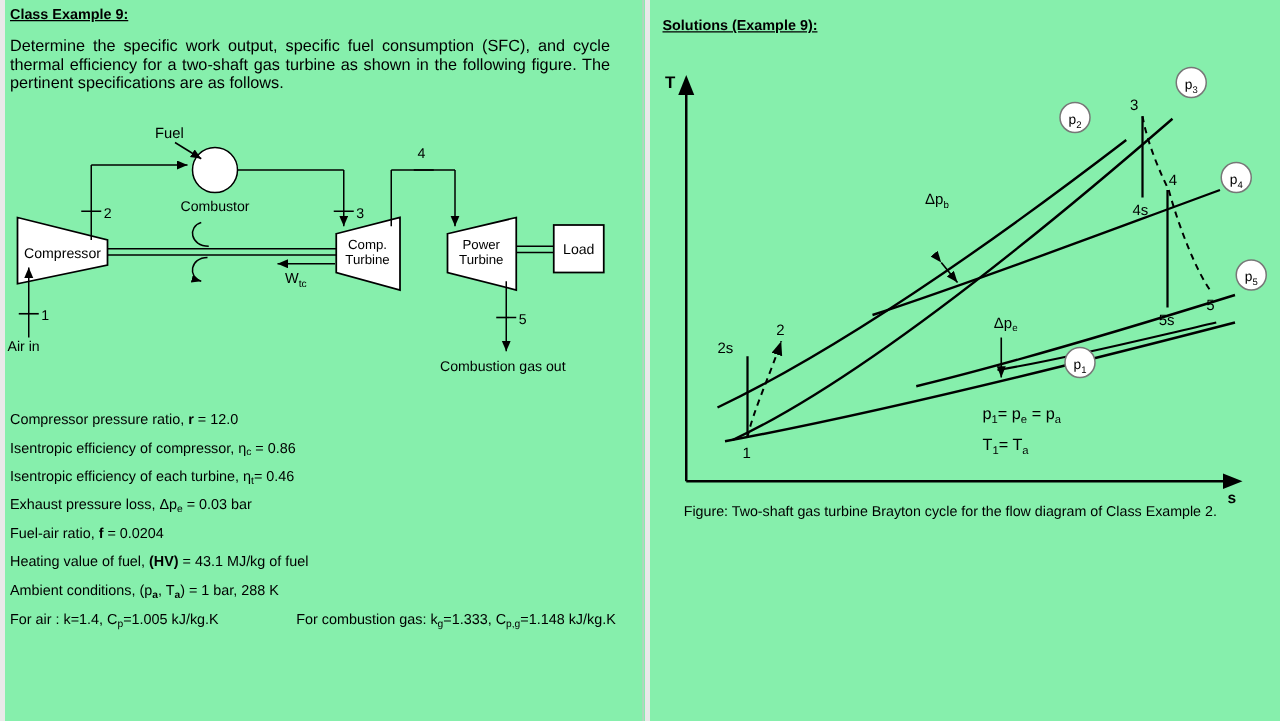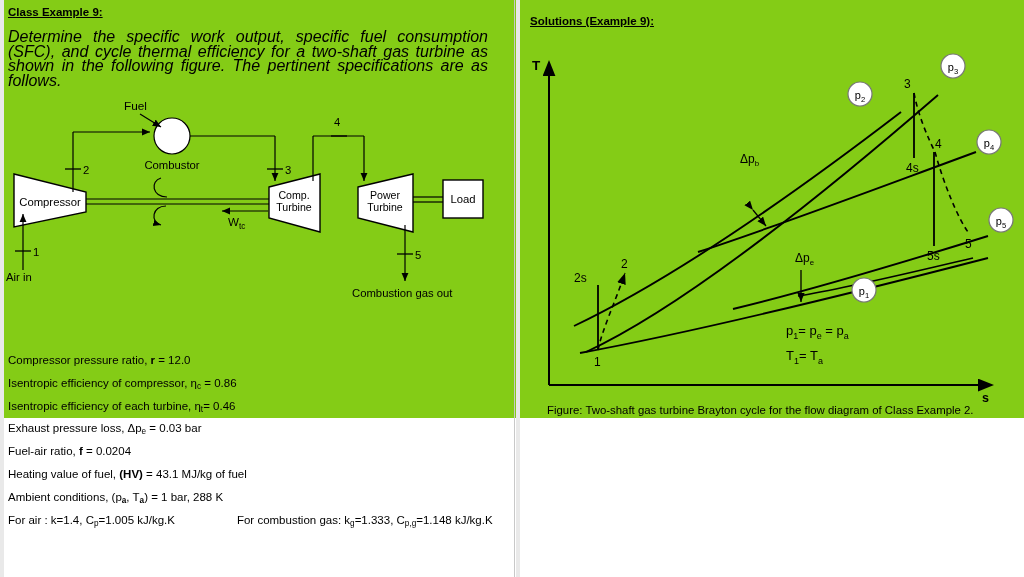--- a/index.html
+++ b/index.html
@@ -9,22 +9,22 @@
   }
   body {
     width: 1024px; height: 577px;
     font-family: "Liberation Sans", sans-serif;
     color: #000000;
     overflow: hidden;
     position: relative;
   }
   #page {
     position: relative;
-    width: 1024px; height: 418px;
-    background: #84cc16;
+    width: 1024px; height: 577px;
+    background: #86efac;
   }
   .panel-divider {
     position: absolute;
     left: 514px; top: 0;
     width: 1px; height: 577px;
     background: #c8c8c8;
   }
   .edge-shade {
     position: absolute;
     top: 0; width: 4px; height: 577px;
@@ -43,30 +43,28 @@
     font-size: 11.5px;
     font-weight: bold;
     text-decoration: underline;
     white-space: nowrap;
   }
   #class-heading { left: 8px; top: 6px; }
   .para {
     position: absolute;
     left: 8px; top: 30px;
     width: 480px;
-    font-size: 16px;
+    font-size: 13px;
     line-height: 14.6px;
     text-align: justify;
-    font-style: italic;
   }
   .spec-list {
     position: absolute;
     left: 8px; top: 325px;
     width: 500px;
-    margin-top: 24px;
   }
   .spec {
     font-size: 11.5px;
     height: 22.8px;
     line-height: 22.8px;
     white-space: nowrap;
   }
   .spec b { font-weight: bold; }
   sub { font-size: 8.2px; vertical-align: -0.28em; }
   .spec .gap { display: inline-block; width: 62px; }

